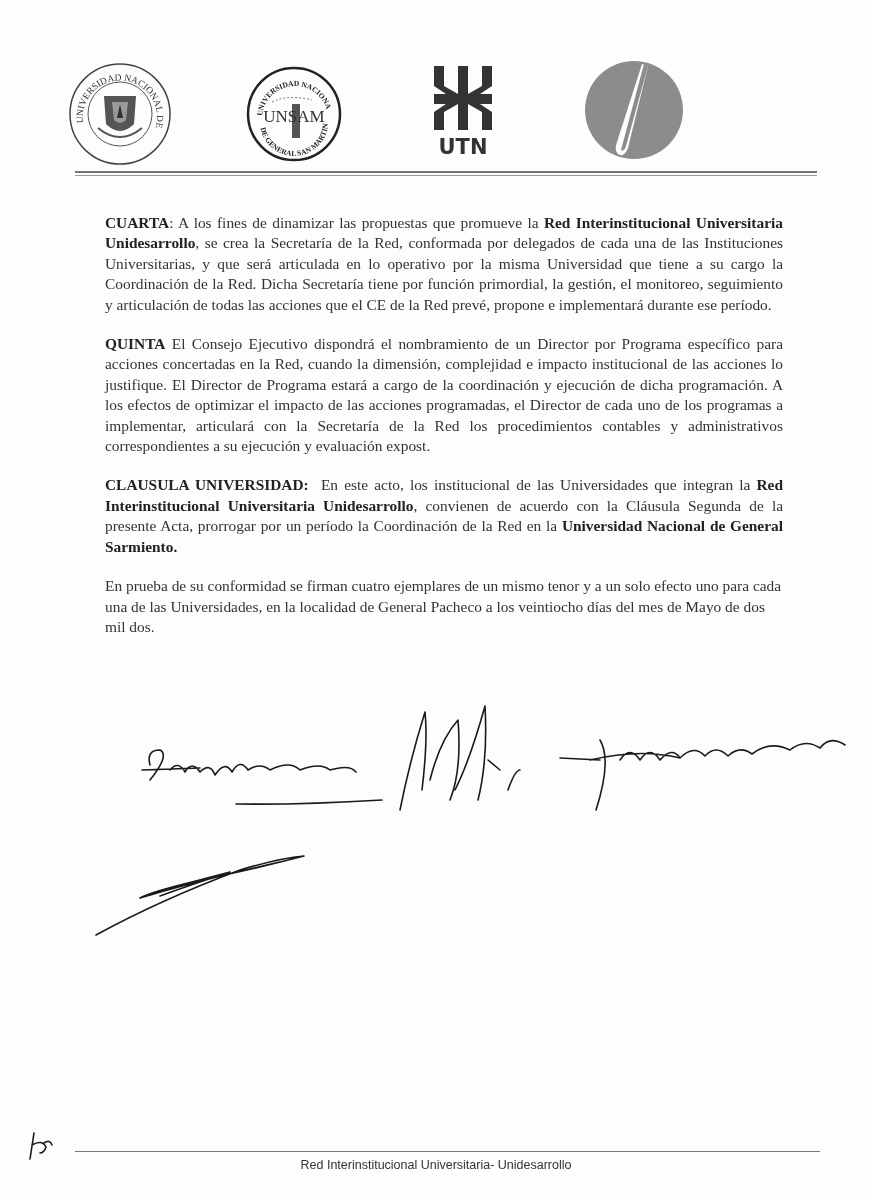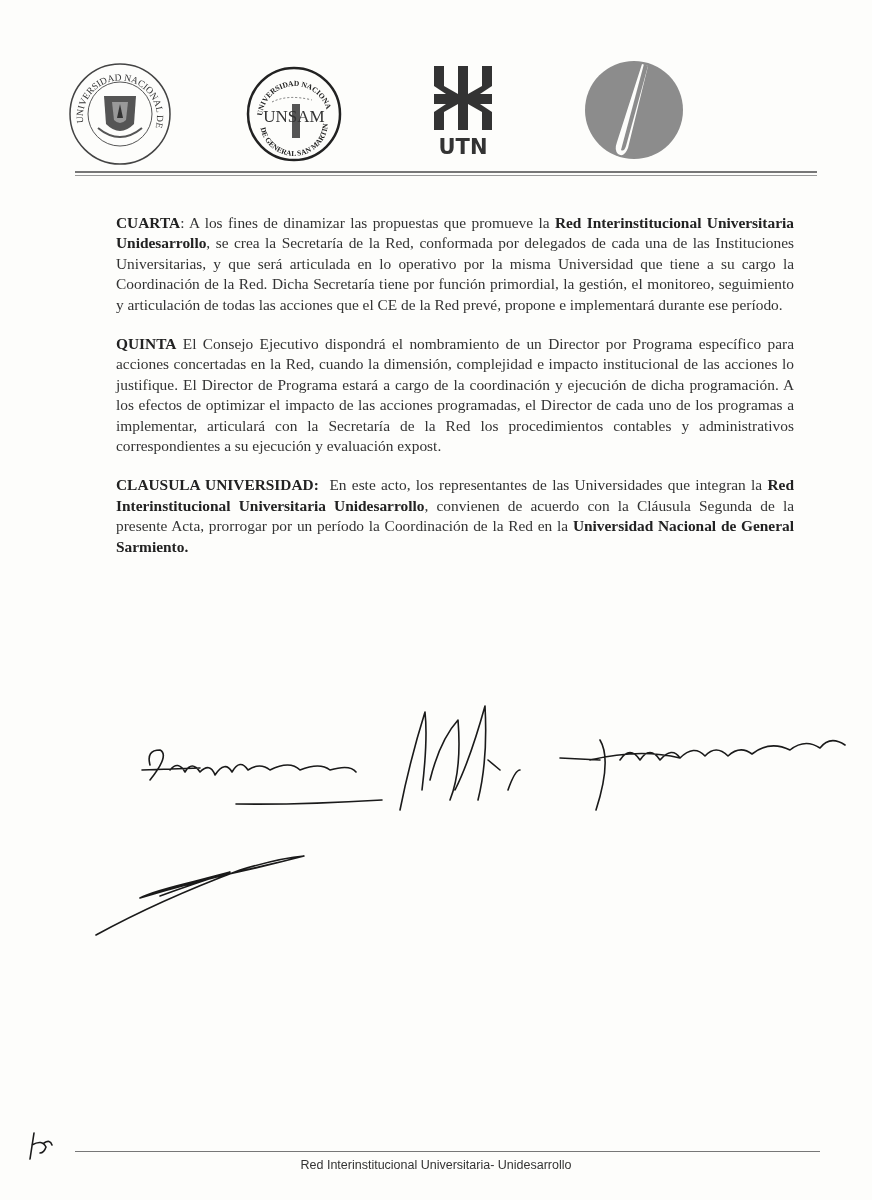--- a/index.html
+++ b/index.html
@@ -18,21 +18,21 @@
   .ungs-mark { left: 584px; top: 60px; width: 100px; height: 100px; }
   .ungs-text {
     position: absolute; left: 701px; top: 60px;
     font-family: "DejaVu Sans", sans-serif; font-size: 19px; line-height: 25px;
     color: #333; letter-spacing: -0.2px;
   }
   .ungs-text div { white-space: nowrap; }
   .rule-top { position: absolute; left: 75px; width: 742px; top: 171px; height: 2px; background: #777; }
   .rule-top2 { position: absolute; left: 75px; width: 742px; top: 175px; height: 1px; background: #999; }
   .body-text {
-    position: absolute; left: 116px; top: 213px; width: 678px;
+    position: absolute; left: 105px; top: 213px; width: 678px;
     font-size: 15.4px; line-height: 20.4px; text-align: justify;
     color: #333;
   }
   .body-text p { margin: 0 0 19px 0; }
   .body-text b { color: #222; }
   .signatures { position: absolute; left: 0; top: 690px; width: 872px; height: 260px; }
   .rule-bottom { position: absolute; left: 75px; width: 745px; top: 1151px; height: 1px; background: #777; }
   .footer {
     position: absolute; left: 0; width: 872px; top: 1158px; text-align: center;
     font-family: "Liberation Sans", sans-serif; font-size: 12.5px; color: #333;
@@ -92,21 +92,22 @@
   </svg>
 
 </div>
 
 <div class="rule-top"></div>
 <div class="rule-top2"></div>
 
 <div class="body-text">
   <p><b>CUARTA</b><span>: A los fines de dinamizar las propuestas que promueve la </span><b>Red Interinstitucional Universitaria Unidesarrollo</b><span>, se crea la Secretaría de la Red, conformada por delegados de cada una de las Instituciones Universitarias, y que será articulada en lo operativo por la misma Universidad que tiene a su cargo la Coordinación de la Red. Dicha Secretaría tiene por función primordial, la gestión, el monitoreo, seguimiento y articulación de todas las acciones que el CE de la Red prevé, propone e implementará durante ese período.</span></p>
   <p><b>QUINTA</b><span> El Consejo Ejecutivo dispondrá el nombramiento de un Director por Programa específico para acciones concertadas en la Red, cuando la dimensión, complejidad e impacto institucional de las acciones lo justifique. El Director de Programa estará a cargo de la coordinación y ejecución de dicha programación. A los efectos de optimizar el impacto de las acciones programadas, el Director de cada uno de los programas a implementar, articulará con la Secretaría de la Red los procedimientos contables y administrativos correspondientes a su ejecución y evaluación expost.</span></p>
-  <p><b>CLAUSULA UNIVERSIDAD:</b><span style="white-space:pre-wrap">  En este acto, los representantes de las Universidades que integran la </span><b>Red Interinstitucional Universitaria Unidesarrollo</b><span>, convienen de acuerdo con la Cláusula Segunda de la presente Acta, prorrogar por un período la Coordinación de la Red en la </span><b>Universidad Nacional de General Sarmiento.</b></p>
+  <p><b>CLAUSULA UNIVERSIDAD:</b><span style="white-space:pre-wrap">  En este acto, los institucional de las Universidades que integran la </span><b>Red Interinstitucional Universitaria Unidesarrollo</b><span>, convienen de acuerdo con la Cláusula Segunda de la presente Acta, prorrogar por un período la Coordinación de la Red en la </span><b>Universidad Nacional de General Sarmiento.</b></p>
+  <p style="text-align:left">En prueba de su conformidad se firman cuatro ejemplares de un mismo tenor y a un solo efecto uno para cada una de las Universidades, en la localidad de General Pacheco a los veintiocho días del mes de Mayo de dos mil dos.</p>
 </div>
 
 <svg class="signatures" viewBox="0 690 872 260">
   <g fill="none" stroke="#1a1a1a" stroke-width="1.6" stroke-linecap="round" stroke-linejoin="round">
     <path d="M150 765 Q146 750 160 750 Q170 755 150 780 M142 770 L200 768 M170 770 Q178 760 185 772 Q192 760 200 772 Q210 762 215 775 Q225 760 232 772 Q240 758 248 770 Q260 762 270 770 Q290 760 300 770 Q320 762 330 770 Q350 764 356 772 M236 804 Q300 805 382 800"></path>
     <path d="M400 810 Q410 760 425 712 Q428 740 422 790 M430 780 Q440 740 458 720 Q462 770 450 800 M455 790 Q470 760 485 706 Q488 760 478 800 M488 760 L500 770 M508 790 Q515 770 520 770"></path>
     <path d="M590 760 Q640 748 680 758 M600 740 Q612 760 596 810 M620 760 Q630 745 640 760 Q650 745 660 760 Q672 746 680 758 Q694 744 705 756 Q716 744 728 756 Q740 745 752 754 Q770 740 790 750 Q805 738 820 748 Q830 735 845 745 M560 758 L600 760"></path>
     <path d="M96 935 Q160 900 240 870 Q280 858 304 856 Q250 870 200 880 Q150 892 140 898 Q200 880 280 862 M150 894 Q190 882 230 872 Q190 885 160 896"></path>
   </g>
 </svg>

